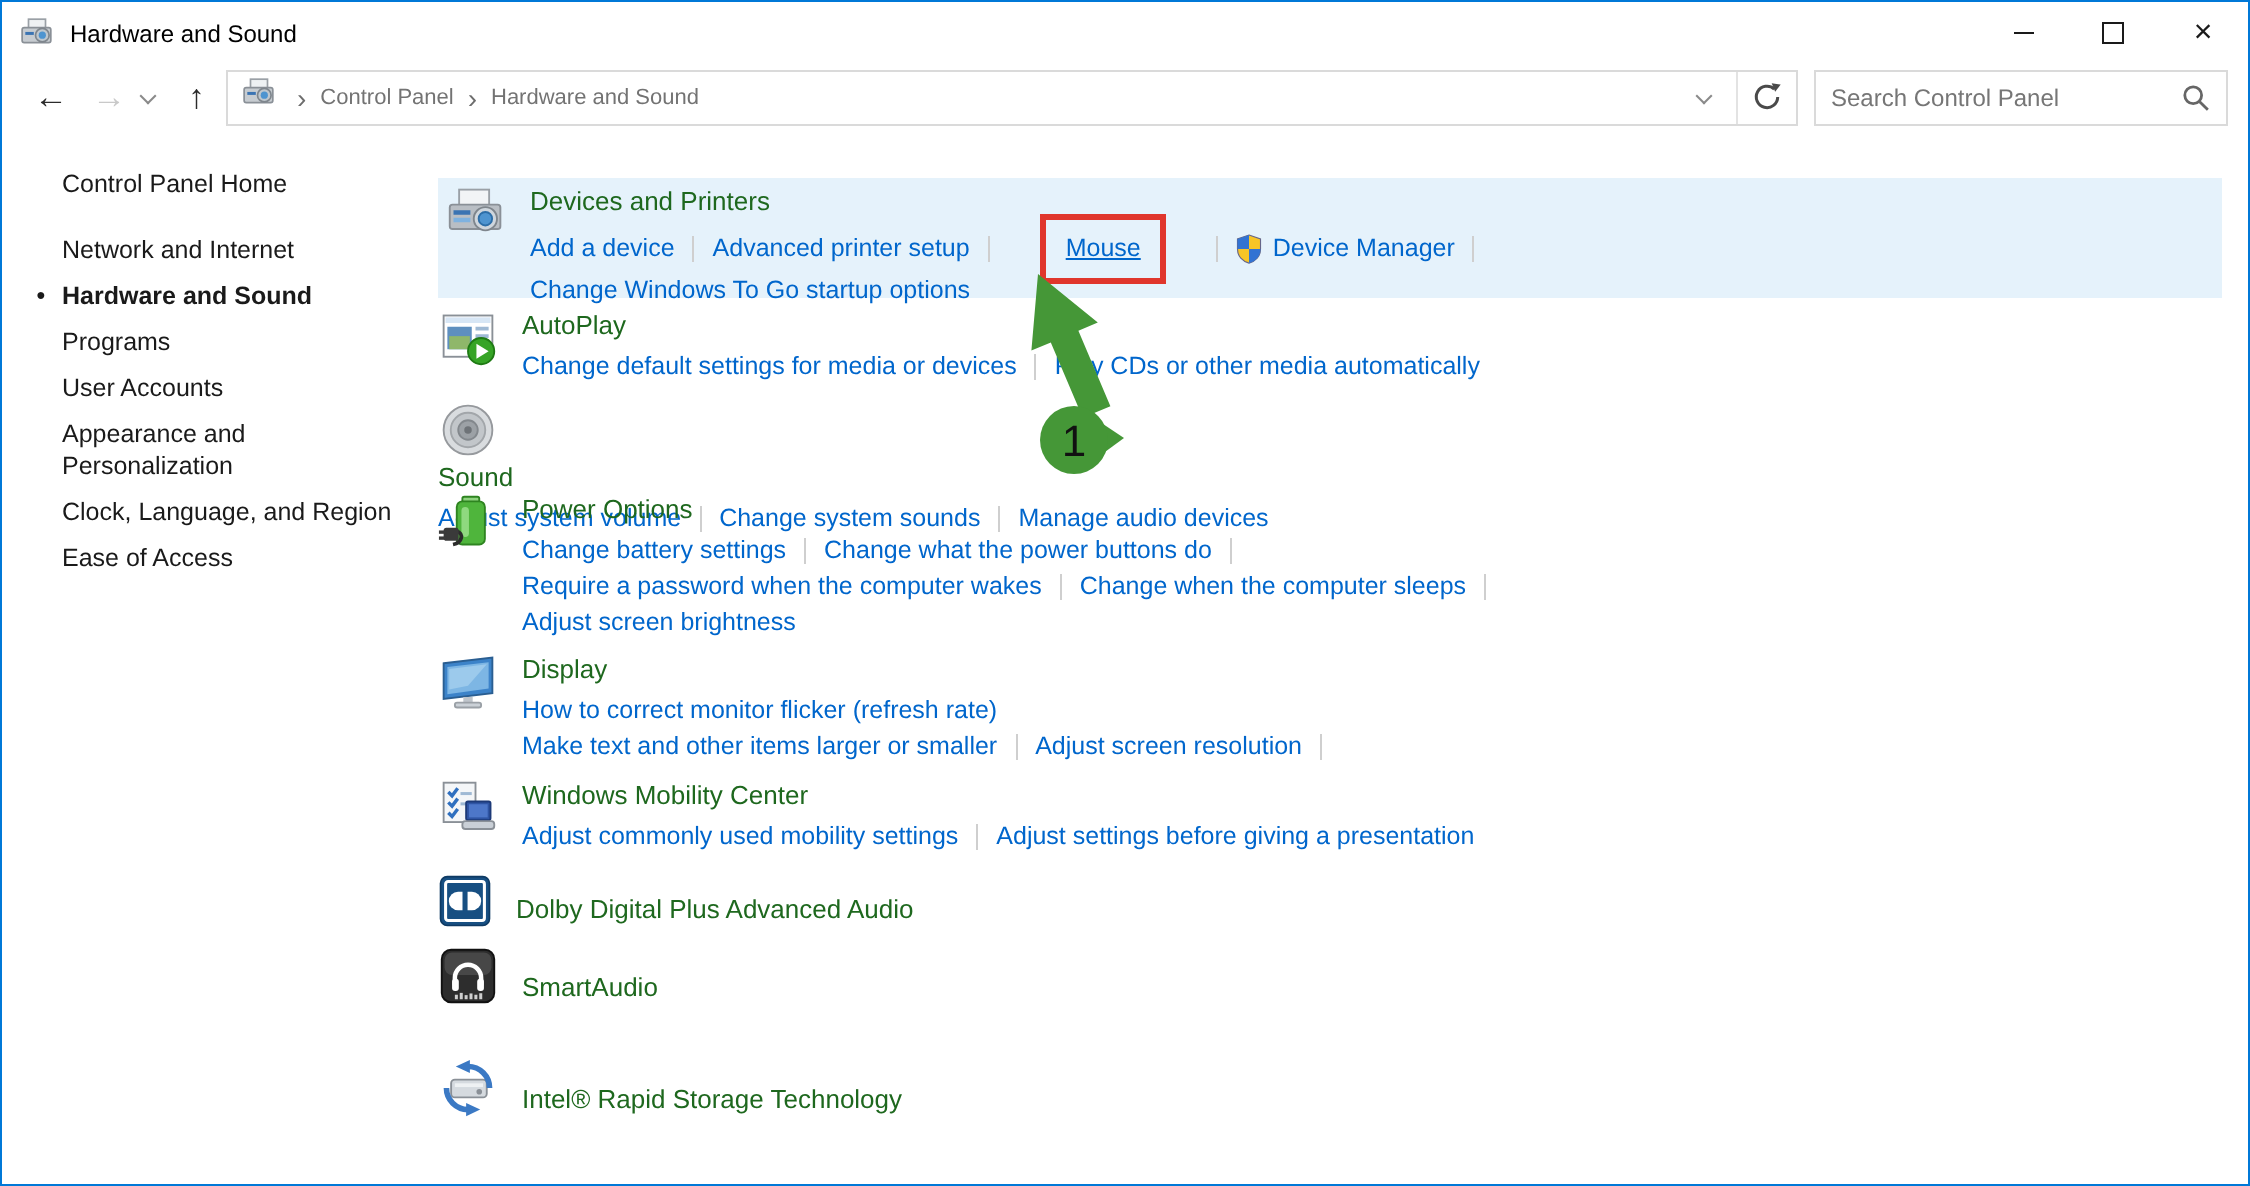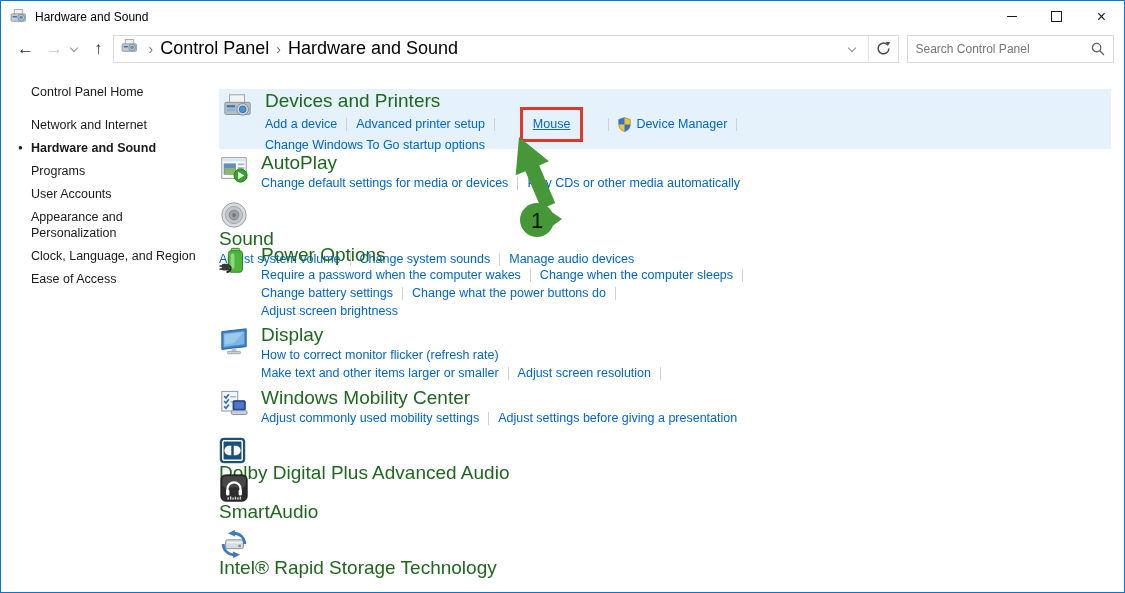--- a/index.html
+++ b/index.html
@@ -24,45 +24,45 @@
   
   .navbar{height:33px;display:flex;align-items:center;padding:0 10px;background:#fff;}
   .nav-arrow{font-size:17px;line-height:1;padding:0 6px;cursor:pointer;}
   .nav-back{color:#2b2b2b;}
   .nav-fwd{color:#c9c9c9;}
   .nav-up{color:#2b2b2b;margin-left:6px;}
   .chev{display:inline-block;width:5px;height:5px;border-right:1.4px solid #8a8a8a;border-bottom:1.4px solid #8a8a8a;transform:rotate(45deg);margin:0 5px 2px 2px;cursor:pointer;}
   .addressbar{display:flex;align-items:center;height:26px;border:1px solid #dadada;background:#fff;width:784px;margin-left:4px;}
   .crumb-icon{margin:0 4px 0 7px;flex:none;cursor:pointer;}
   .crumb-sep{font-size:14px;color:#6d6d6d;margin:0 7px;cursor:pointer;}
-  .crumb{font-size:18px;color:#000000;cursor:pointer;white-space:nowrap;}
+  .crumb{font-size:11px;color:#737373;cursor:pointer;white-space:nowrap;}
   .addr-right{margin-left:auto;display:flex;align-items:center;height:100%;}
   .addr-chev-btn{padding:0 8px;height:100%;display:flex;align-items:center;cursor:pointer;}
   .refresh-btn{height:100%;display:flex;align-items:center;padding:0 7px;border-left:1px solid #e3e3e3;cursor:pointer;}
   .searchbox{display:flex;align-items:center;height:26px;border:1px solid #dadada;background:#fff;margin-left:8px;flex:1;padding:0 8px;}
   .searchbox input{border:none;outline:none;flex:1;font-size:12px;color:#a16207;background:transparent;font-family:"Liberation Sans",sans-serif;}
   .searchbox input::placeholder{color:#767676;}
 
   
   .content{position:absolute;top:64px;left:0;right:0;bottom:0;background:#fff;text-decoration:underline;}
   .sidebar{position:absolute;left:30px;top:19px;width:180px;}
   .side-item{font-size:12.5px;color:#1a1a1a;line-height:16px;margin-bottom:7px;cursor:pointer;position:relative;}
   .side-item.home{margin-bottom:17px;}
   .side-item.active{font-weight:bold;}
   .bullet{position:absolute;left:-13px;top:0;font-size:12px;}
 
   .main{position:absolute;left:218px;top:0;width:905px;height:100%;}
   .section{position:absolute;display:flex;align-items:flex-start;}
-  .section.app{align-items:flex-start;flex-direction:column;}
+  .section.app{align-items:flex-end;}
   .s0{top:24px;width:888px;height:57px;background:var(--hl-bg);padding:3px 0 0 4px;}
   .s1{top:89px;} .s2{top:135px;flex-direction:column;} .s3{top:181px;} .s4{top:261px;}
   .s5{top:324px;} .s6{top:372px;} .s7{top:408px;} .s8{top:464px;}
   .sec-icon{width:30px;height:30px;margin-right:12px;flex:none;}
   .sec-body{min-width:0;}
-  .sec-title{font-size:19px;color:var(--hdr-green);line-height:18px;margin-bottom:2px;cursor:pointer;display:inline-block;}
+  .sec-title{font-size:13px;color:var(--hdr-green);line-height:18px;margin-bottom:2px;cursor:pointer;display:inline-block;}
   .section.app .sec-title{margin-bottom:0;}
   .link-line{font-size:12.5px;line-height:18px;display:flex;align-items:center;white-space:nowrap;overflow:visible;}
   .task-link{color:var(--link-blue);cursor:pointer;display:inline-flex;align-items:center;}
   .task-link.underlined{text-decoration:underline;}
   .sep{width:1px;height:13px;background:#cfcfcf;margin:0 9px;flex:none;}
   .shield{margin-right:5px;flex:none;}
   .mouse-box{display:inline-block;border:3px solid var(--box-red);padding:5px 10px 6px;margin:-5px 16px -6px;background:transparent;}
 
   
   .annot{position:absolute;left:500px;top:132px;width:74px;height:112px;z-index:9;pointer-events:none;}
@@ -232,34 +232,34 @@
     <rect x="13" y="2.5" width="9" height="4" rx="1" fill="#8fd37f" stroke="#2e8420"></rect>
     <rect x="10" y="5" width="15" height="23" rx="3" fill="#4fb53c" stroke="#2e8420"></rect>
     <rect x="12.5" y="8" width="4" height="16" rx="2" fill="#8fd97f"></rect>
     <path d="M10,21 C14,22 13,27 8,28" stroke="#2b2b2b" stroke-width="2" fill="none"></path>
     <rect x="3" y="19" width="8" height="7" rx="1.5" fill="#3a3a3a"></rect>
     <rect x="0.5" y="20.5" width="4" height="1.8" fill="#3a3a3a"></rect>
     <rect x="0.5" y="23.7" width="4" height="1.8" fill="#3a3a3a"></rect>
   </svg>
           <div class="sec-body"><div class="sec-title">Power Options</div><div class="link-line">
               <span class="task-link">
+                <span>Change battery settings</span>
+              </span>
+              <span class="sep"></span>
+              <span class="task-link">
+                <span>Change what the power buttons do</span>
+              </span>
+              <span class="sep"></span>
+            </div><div class="link-line">
+              <span class="task-link">
                 <span>Require a password when the computer wakes</span>
               </span>
               <span class="sep"></span>
               <span class="task-link">
                 <span>Change when the computer sleeps</span>
-              </span>
-              <span class="sep"></span>
-            </div><div class="link-line">
-              <span class="task-link">
-                <span>Change battery settings</span>
-              </span>
-              <span class="sep"></span>
-              <span class="task-link">
-                <span>Change what the power buttons do</span>
               </span>
               <span class="sep"></span>
             </div><div class="link-line">
               <span class="task-link">
                 <span>Adjust screen brightness</span>
               </span>
             </div></div>
         </div>
         <div class="section s4">
           <svg class="sec-icon" viewBox="0 0 32 32">

